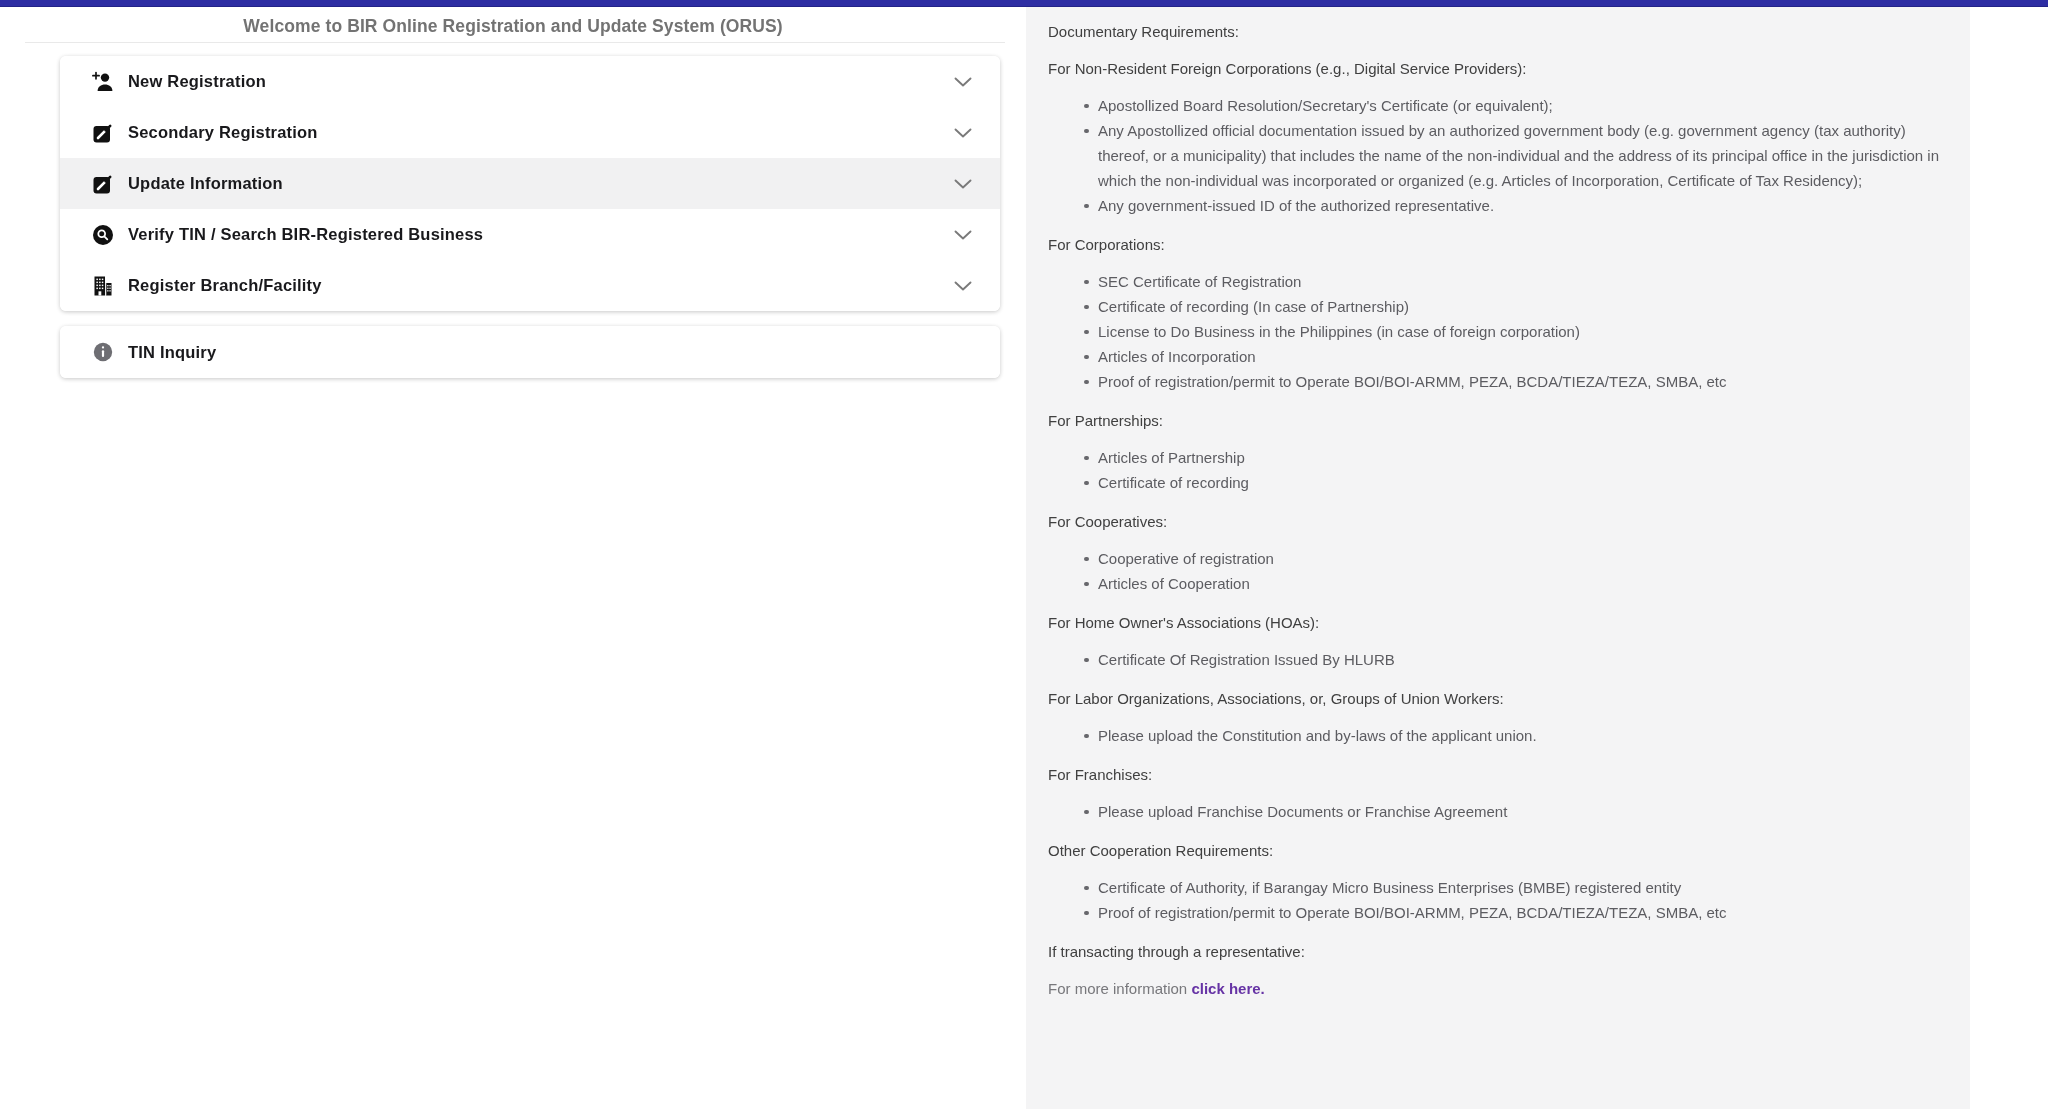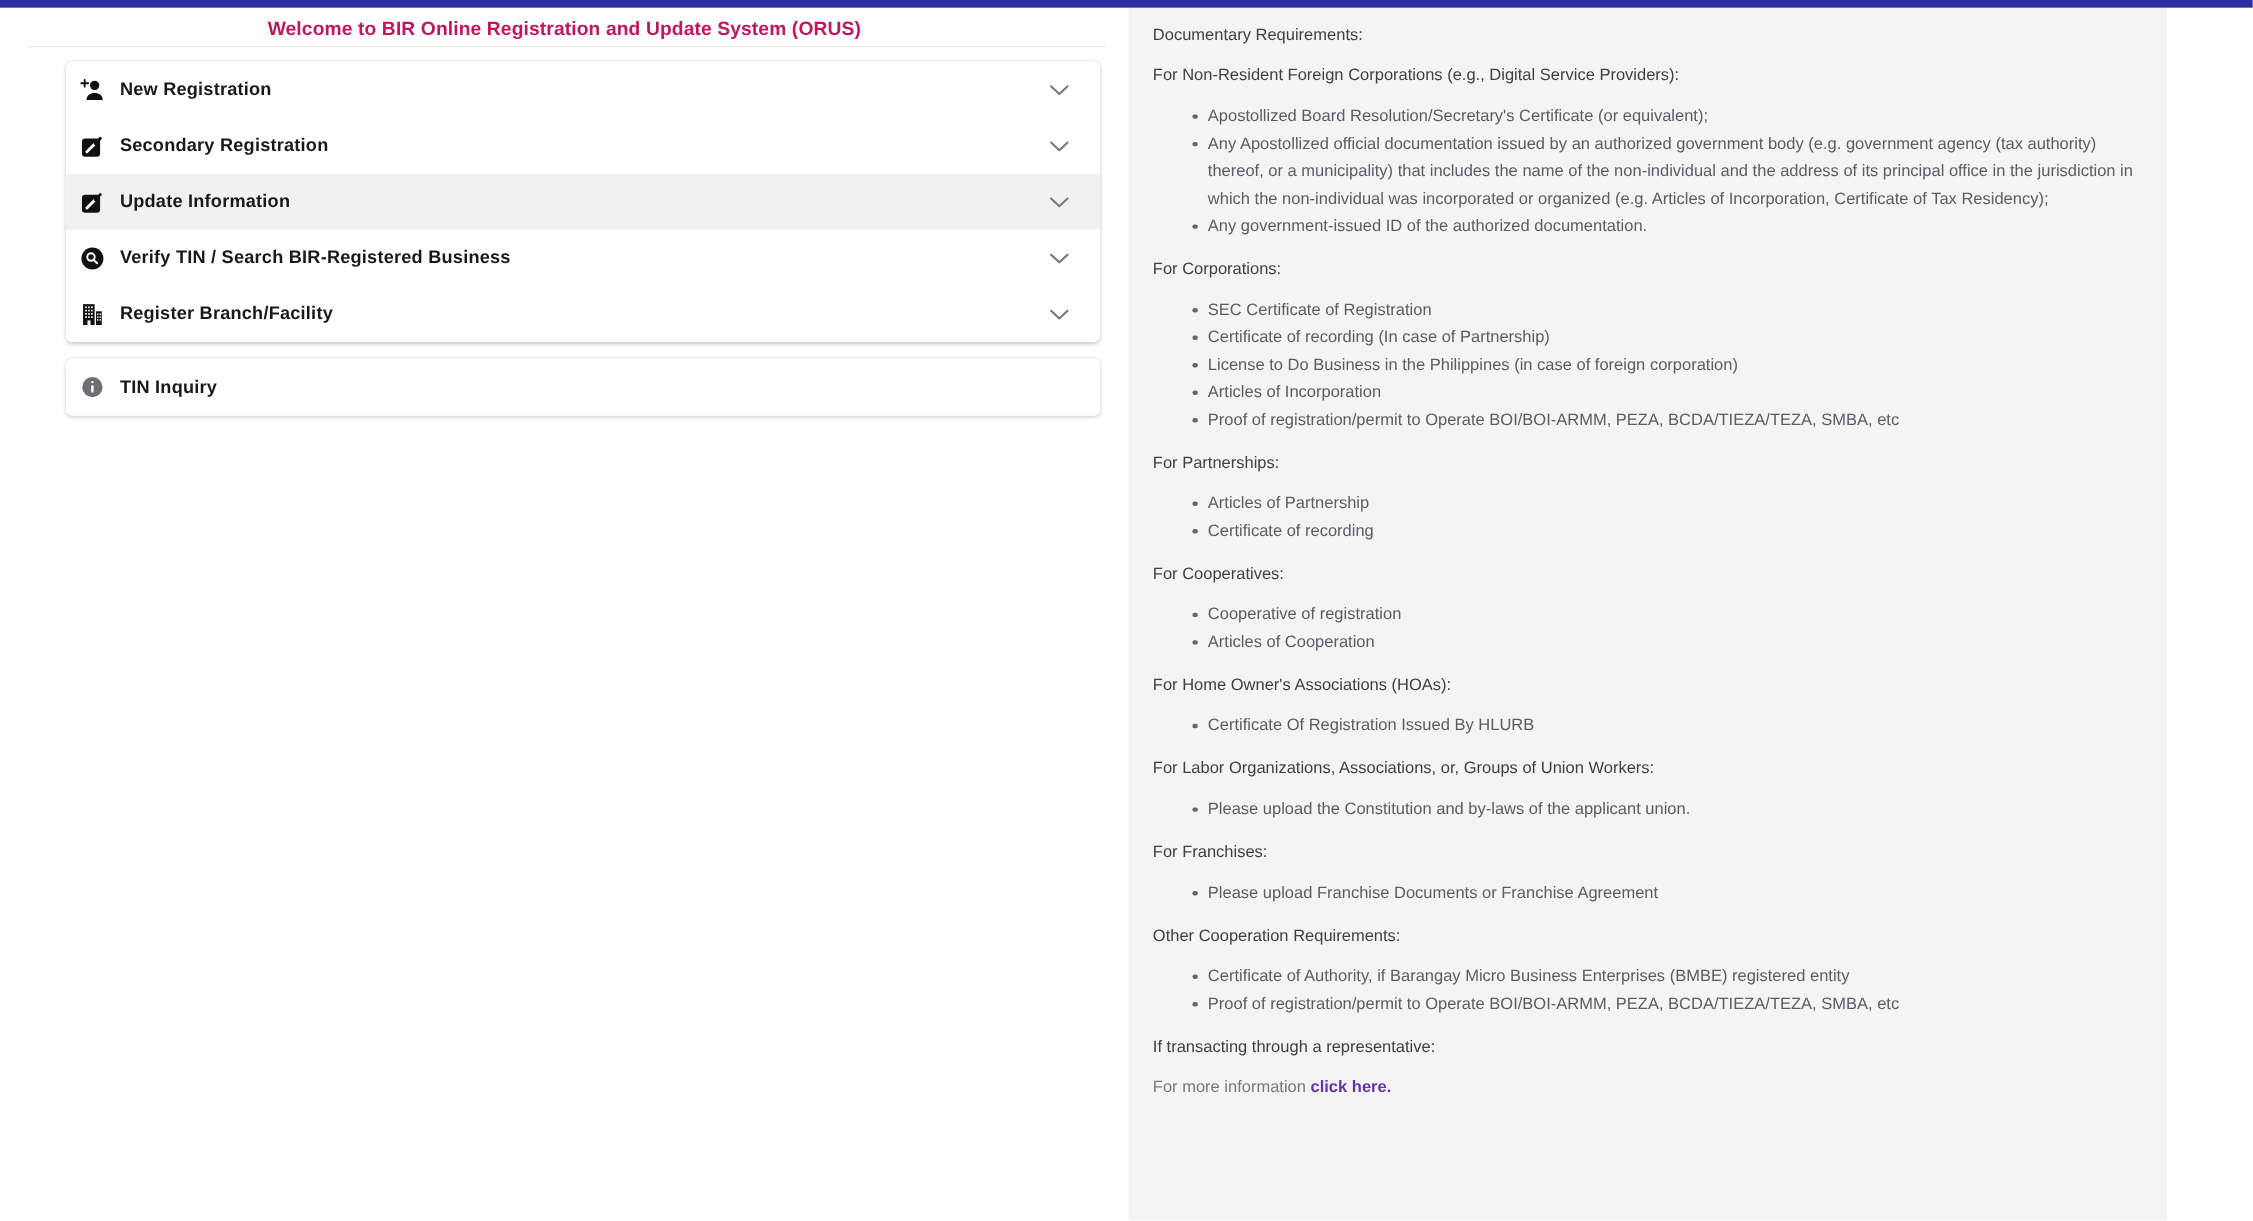--- a/index.html
+++ b/index.html
@@ -16,41 +16,41 @@
   }
   .layout { display: flex; width: 2048px; height: 1102px; }
 
   
   .left-col { width: 1026px; flex: 0 0 1026px; background: #ffffff; }
   .page-title {
     padding-top: 9px;
     text-align: center;
     font-size: 17.5px;
     font-weight: 700;
-    color: #be185d;
+    color: #737373;
     letter-spacing: 0.1px;
   }
   .title-divider {
     height: 1px; background: #e9e9e9;
     margin: 5px 21px 0 25px;
   }
   .card {
     width: 940px;
     margin-left: 60px;
     background: #ffffff;
     border-radius: 6px;
     box-shadow: 0 1px 4px rgba(0,0,0,0.22);
     overflow: hidden;
   }
   .accordion-card { margin-top: 13px; }
   .tin-card { margin-top: 15px; }
   .menu-row {
     height: 51px;
     display: flex; align-items: center;
-    padding: 0 28px 0 12px;
+    padding: 0 28px 0 31px;
     cursor: pointer;
     background: #ffffff;
   }
   .menu-row.active { background: #f1f1f2; }
   .tin-card .menu-row { height: 52px; }
   .mi-icon {
     width: 24px; height: 24px;
     display: inline-flex; align-items: center; justify-content: center;
     flex: 0 0 24px;
   }
@@ -233,21 +233,21 @@
   </div>
 
   <div class="right-col">
     <div class="req-heading">Documentary Requirements:</div>
     <div id="req-sections">
         <div class="req-section">
     <div class="req-heading">For Non-Resident Foreign Corporations (e.g., Digital Service Providers):</div>
     <ul class="req-list">
             <li>Apostollized Board Resolution/Secretary's Certificate (or equivalent);</li>
             <li>Any Apostollized official documentation issued by an authorized government body (e.g. government agency (tax authority) thereof, or a municipality) that includes the name of the non-individual and the address of its principal office in the jurisdiction in which the non-individual was incorporated or organized (e.g. Articles of Incorporation, Certificate of Tax Residency);</li>
-            <li>Any government-issued ID of the authorized documentation.</li>
+            <li>Any government-issued ID of the authorized representative.</li>
           </ul>
   </div>
         <div class="req-section">
     <div class="req-heading">For Corporations:</div>
     <ul class="req-list">
             <li>SEC Certificate of Registration</li>
             <li>Certificate of recording (In case of Partnership)</li>
             <li>License to Do Business in the Philippines (in case of foreign corporation)</li>
             <li>Articles of Incorporation</li>
             <li>Proof of registration/permit to Operate BOI/BOI-ARMM, PEZA, BCDA/TIEZA/TEZA, SMBA, etc</li>

